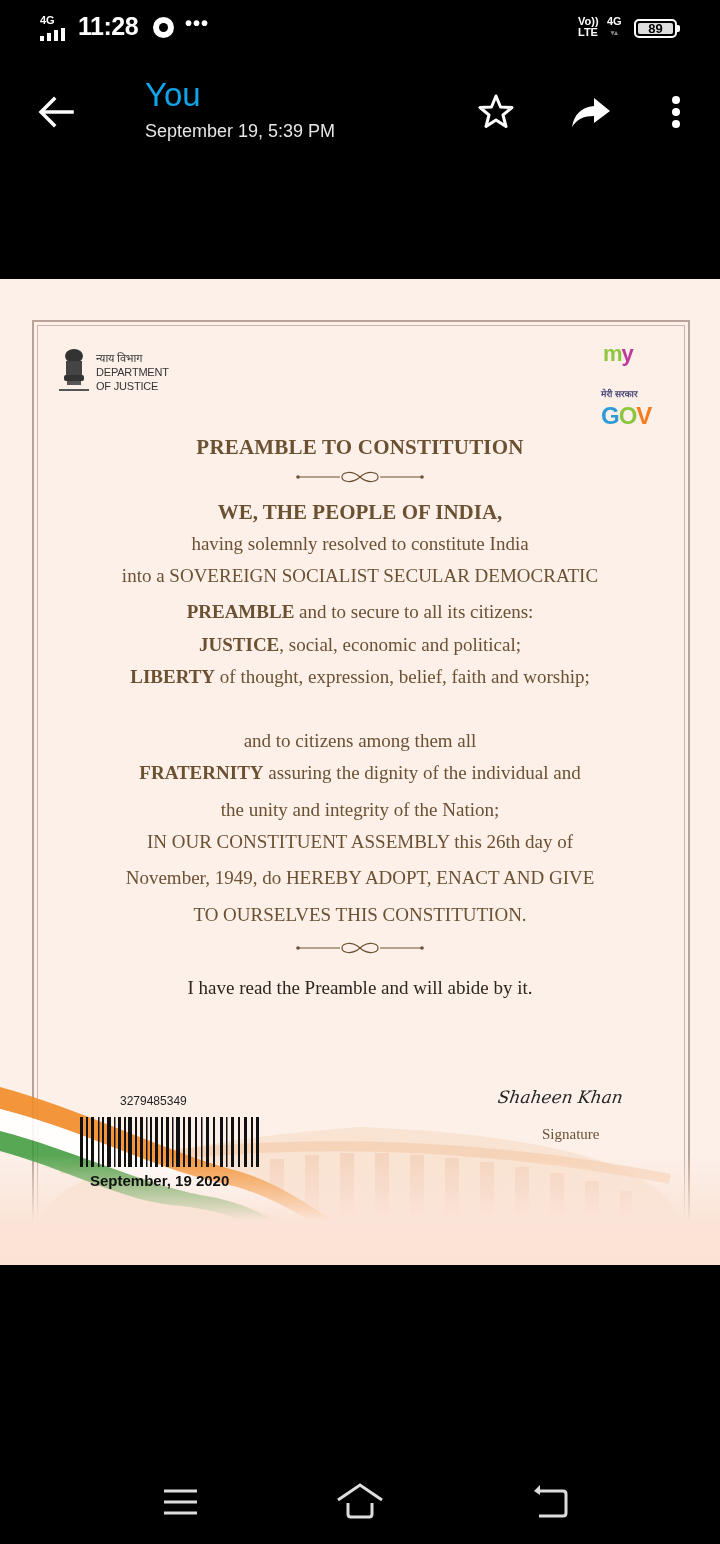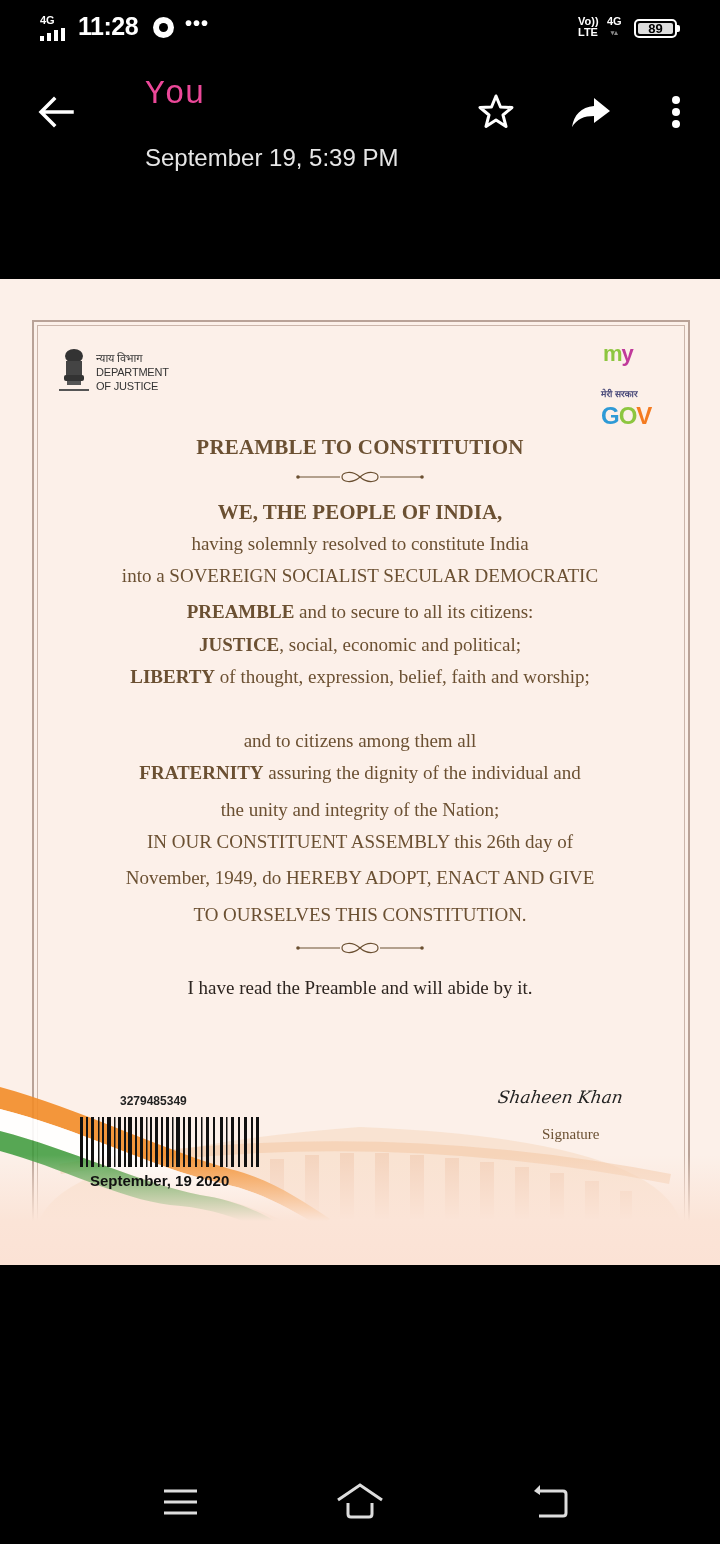--- a/index.html
+++ b/index.html
@@ -20,22 +20,22 @@
   .sb-4g { position: absolute; left: 607px; top: 16px; font-size: 11px; font-weight: bold; line-height: 11px; }
   .sb-4g small { display: block; font-size: 7px; color: #888; text-align: center; }
   .sb-battery { position: absolute; left: 634px; top: 19px; width: 43px; height: 19px; border: 2px solid #fff; border-radius: 5px; }
   .sb-battery .fill { position: absolute; left: 2px; top: 2px; width: 35px; height: 11px; background: #ddd; border-radius: 2px; }
   .sb-battery .lvl { position: absolute; left: 0; top: 0; width: 39px; text-align: center; font-size: 13px; font-weight: bold; color: #000; line-height: 15px; }
   .sb-battery::after { content: ""; position: absolute; right: -5px; top: 4px; width: 3px; height: 7px; background: #fff; border-radius: 0 2px 2px 0; }
 
   
   .appbar { position: absolute; top: 60px; left: 0; width: 720px; height: 110px; }
   .back-btn { position: absolute; left: 36px; top: 34px; width: 40px; height: 36px; }
-  .title { position: absolute; left: 145px; top: 16px; font-size: 33px; color: #ec4899; font-family: Liberation Mono, monospace; }
-  .subtitle { position: absolute; left: 145px; top: 61px; font-size: 24px; color: #e6e6e6; margin-top: 23px; }
+  .title { position: absolute; left: 145px; top: 16px; font-size: 33px; color: #0ea5e9; }
+  .subtitle { position: absolute; left: 145px; top: 61px; font-size: 18px; color: #e6e6e6; }
   .icon-btn { position: absolute; width: 44px; height: 44px; }
   .star-btn { left: 474px; top: 30px; }
   .share-btn { left: 568px; top: 30px; }
   .menu-btn { left: 660px; top: 30px; }
 
   
   .viewer { position: absolute; left: 0; top: 279px; width: 720px; height: 986px; background: #fcf0e9; overflow: hidden; }
   .frame-outer { position: absolute; left: 32px; top: 41px; width: 658px; height: 905px; border: 2px solid #b9a297; border-bottom: none; }
   .frame-inner { position: absolute; left: 37px; top: 46px; width: 648px; height: 900px; border: 1px solid #cbb5aa; border-bottom: none; }
   .fade-bottom { position: absolute; left: 0; bottom: 0; width: 720px; height: 110px; background: linear-gradient(to bottom, rgba(252,232,220,0) 0%, #fbe4d7 60%, #fbe2d5 100%); }
@@ -49,21 +49,21 @@
   .mygov .hindi { position: absolute; left: 3px; top: 44px; font-size: 9px; color: #4a4a7a; font-weight: bold; }
 
   .doc { position: absolute; left: 40px; width: 640px; text-align: center; font-family: "Liberation Serif", serif; color: #6b5032; white-space: nowrap; }
   .doc b { font-weight: bold; }
   .heading { top: 156px; font-size: 21px; font-weight: bold; letter-spacing: 0.2px; }
   .line { font-size: 19px; }
   .we { top: 221px; font-size: 21px; font-weight: bold; }
   .pledge { top: 698px; font-size: 19px; color: #2d2520; }
   .flourish { position: absolute; width: 132px; height: 14px; left: 294px; }
 
-  .code-number { position: absolute; left: 120px; top: 815px; font-size: 12px; font-weight: bold; color: #222; }
+  .code-number { position: absolute; left: 120px; top: 815px; font-size: 12px; font-weight: normal; color: #222; }
   .barcode { position: absolute; left: 80px; top: 838px; width: 180px; height: 50px; }
   .code-date { position: absolute; left: 90px; top: 893px; font-size: 15px; font-weight: bold; color: #111; }
   .signature { position: absolute; left: 498px; top: 808px; font-family: "DejaVu Serif", serif; font-style: italic; font-size: 17px; color: #222; transform: skewX(-8deg); }
   .sig-label { position: absolute; left: 542px; top: 847px; font-family: "Liberation Serif", serif; font-size: 15px; color: #6b5032; }
 
   
   .navbar { position: absolute; left: 0; top: 1450px; width: 720px; height: 94px; }
   .nav-btn { position: absolute; width: 50px; height: 50px; top: 26px; }
   .nav-recents { left: 155px; }
   .nav-home { left: 335px; }

